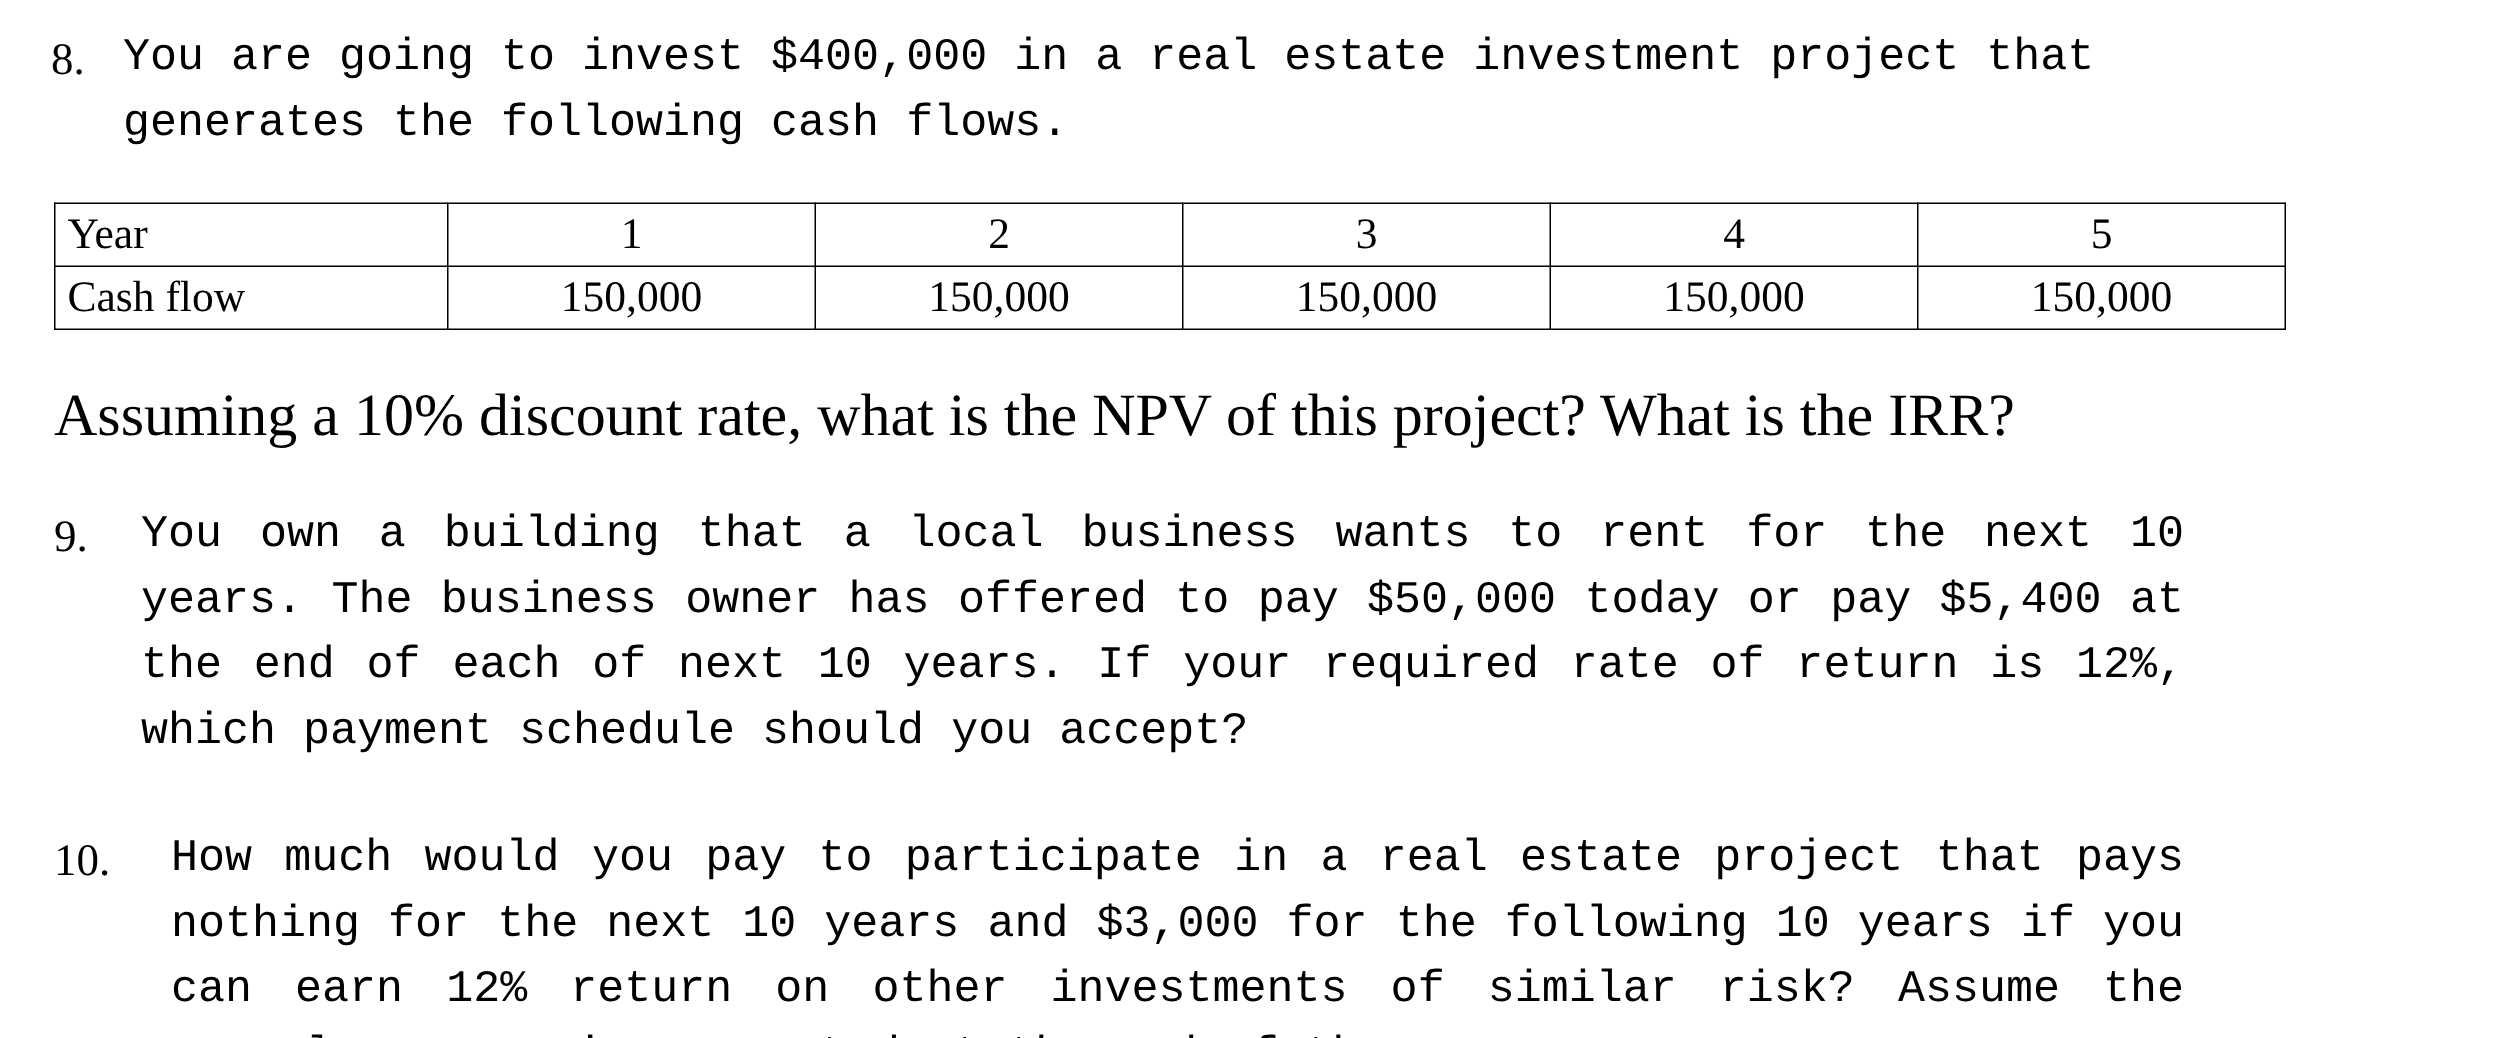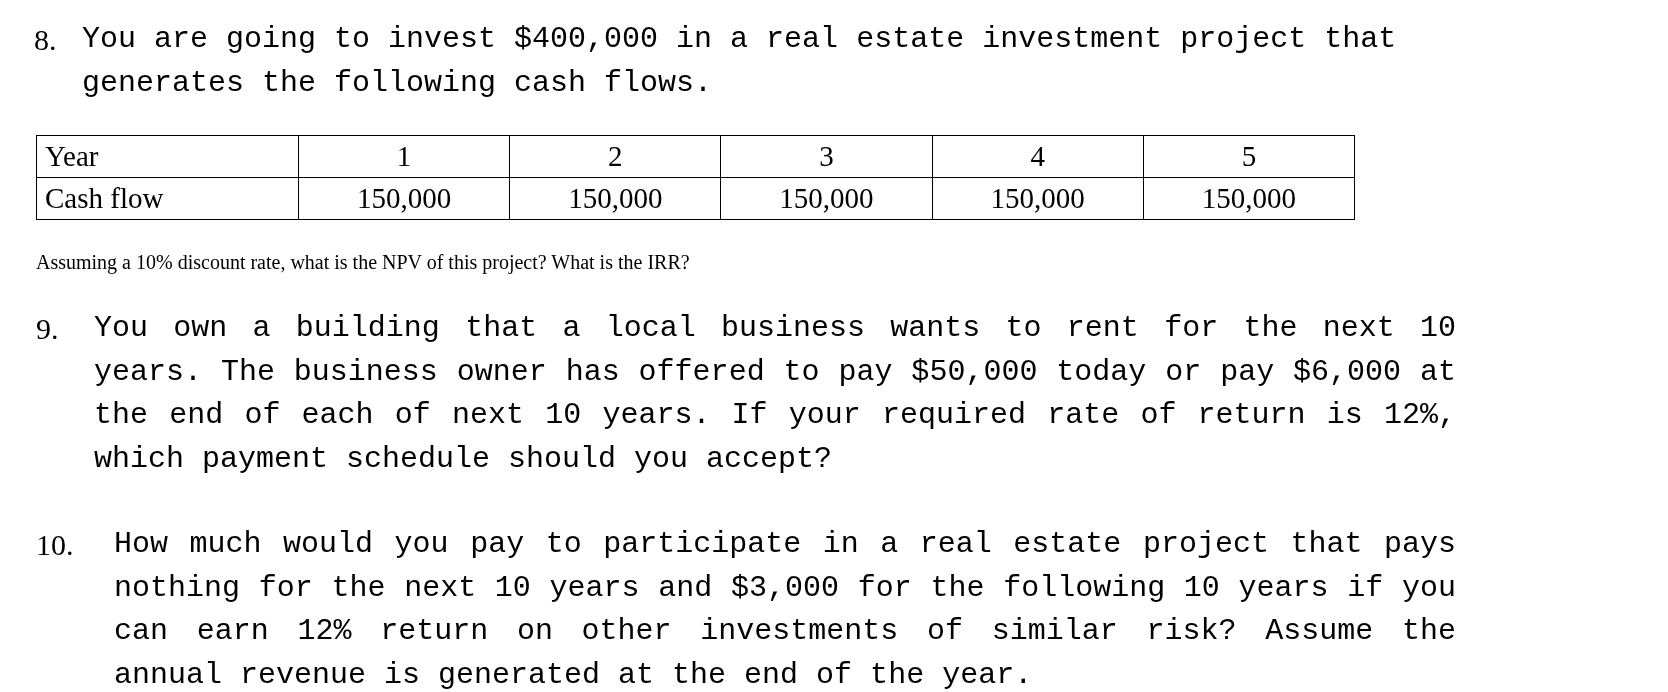--- a/index.html
+++ b/index.html
@@ -39,40 +39,40 @@
   #q8 {
     margin: 0 0 0 10px;
     width: 1490px;
   }
   #q8 .q-num { width: 48px; }
   #q8 .q-text { text-align: left; }
 
   table.cash-table {
     border-collapse: collapse;
     margin: 30px 0 0 12px;
-    width: 1319px;
+    width: 1488px;
     table-layout: fixed;
   }
   table.cash-table td {
     border: 1.5px solid #000000;
     font-size: 29px;
     height: 41px;
     padding: 0 8px;
     line-height: 1.3;
   }
   table.cash-table td.label {
     text-align: left;
     width: 245px;
   }
   table.cash-table td.val {
     text-align: center;
   }
 
   .para {
-    font-size: 20px;
+    font-size: 40px;
     line-height: 1.45;
     margin: 28px 0 0 12px;
     width: 1440px;
   }
 
   #q9 {
     margin: 30px 0 0 12px;
     width: 1420px;
   }
   #q9 .q-num { width: 58px; }
@@ -112,21 +112,21 @@
       <td class="val">150,000</td>
       <td class="val">150,000</td>
     </tr>
   </tbody>
     </table>
 
   <div class="para">Assuming a 10% discount rate, what is the NPV of this project? What is the IRR?</div>
 
   <div class="q-block" id="q9">
     <span class="q-num">9.</span>
-    <span class="q-text">You own a building that a local business wants to rent for the next 10 years. The business owner has offered to pay $50,000 today or pay $6,000 at the end of each of next 10 years. If your required rate of return is 12%, which payment schedule should you accept?</span>
+    <span class="q-text">You own a building that a local business wants to rent for the next 10 years. The business owner has offered to pay $50,000 today or pay $5,400 at the end of each of next 10 years. If your required rate of return is 12%, which payment schedule should you accept?</span>
   </div>
 
   <div class="q-block" id="q10">
     <span class="q-num">10.</span>
     <span class="q-text">How much would you pay to participate in a real estate project that pays nothing for the next 10 years and $3,000 for the following 10 years if you can earn 12% return on other investments of similar risk? Assume the annual revenue is generated at the end of the year.</span>
   </div>
 
 </div>
 
 </body></html>

